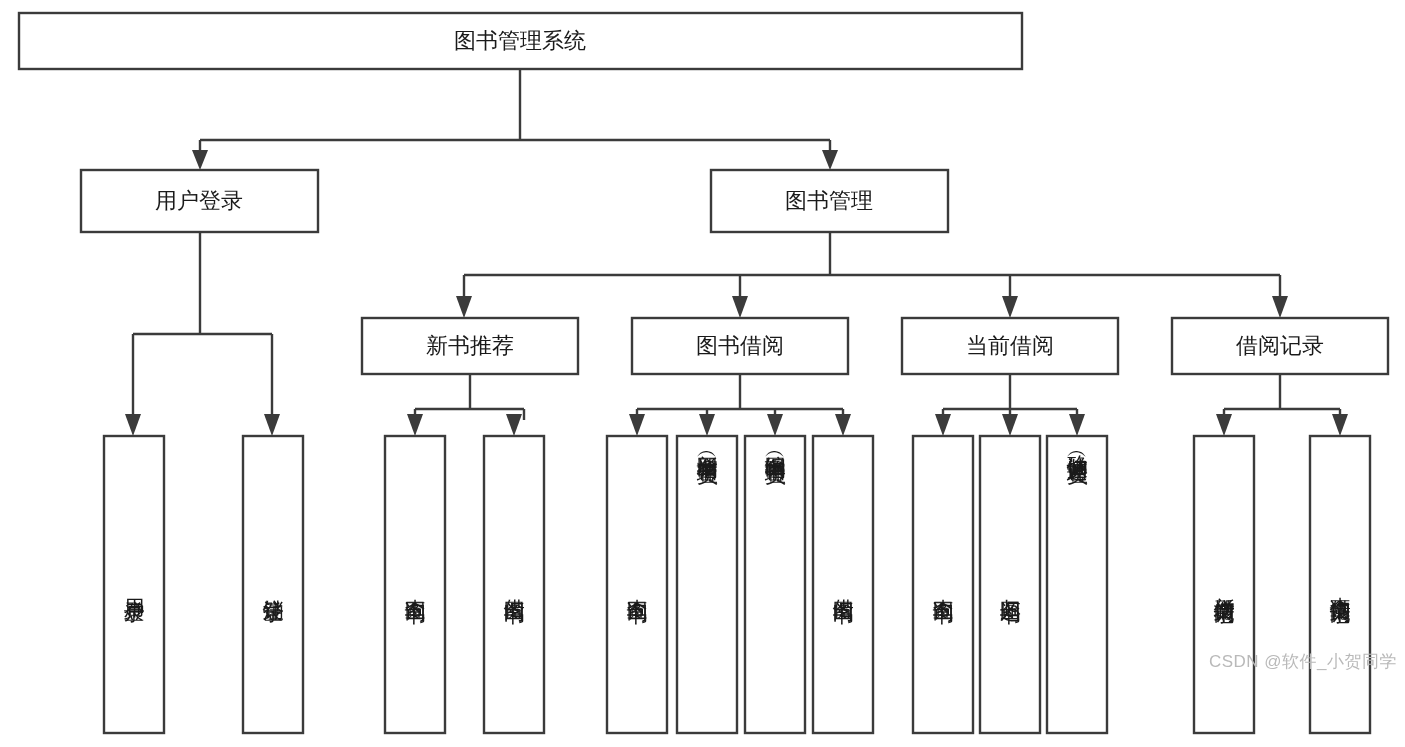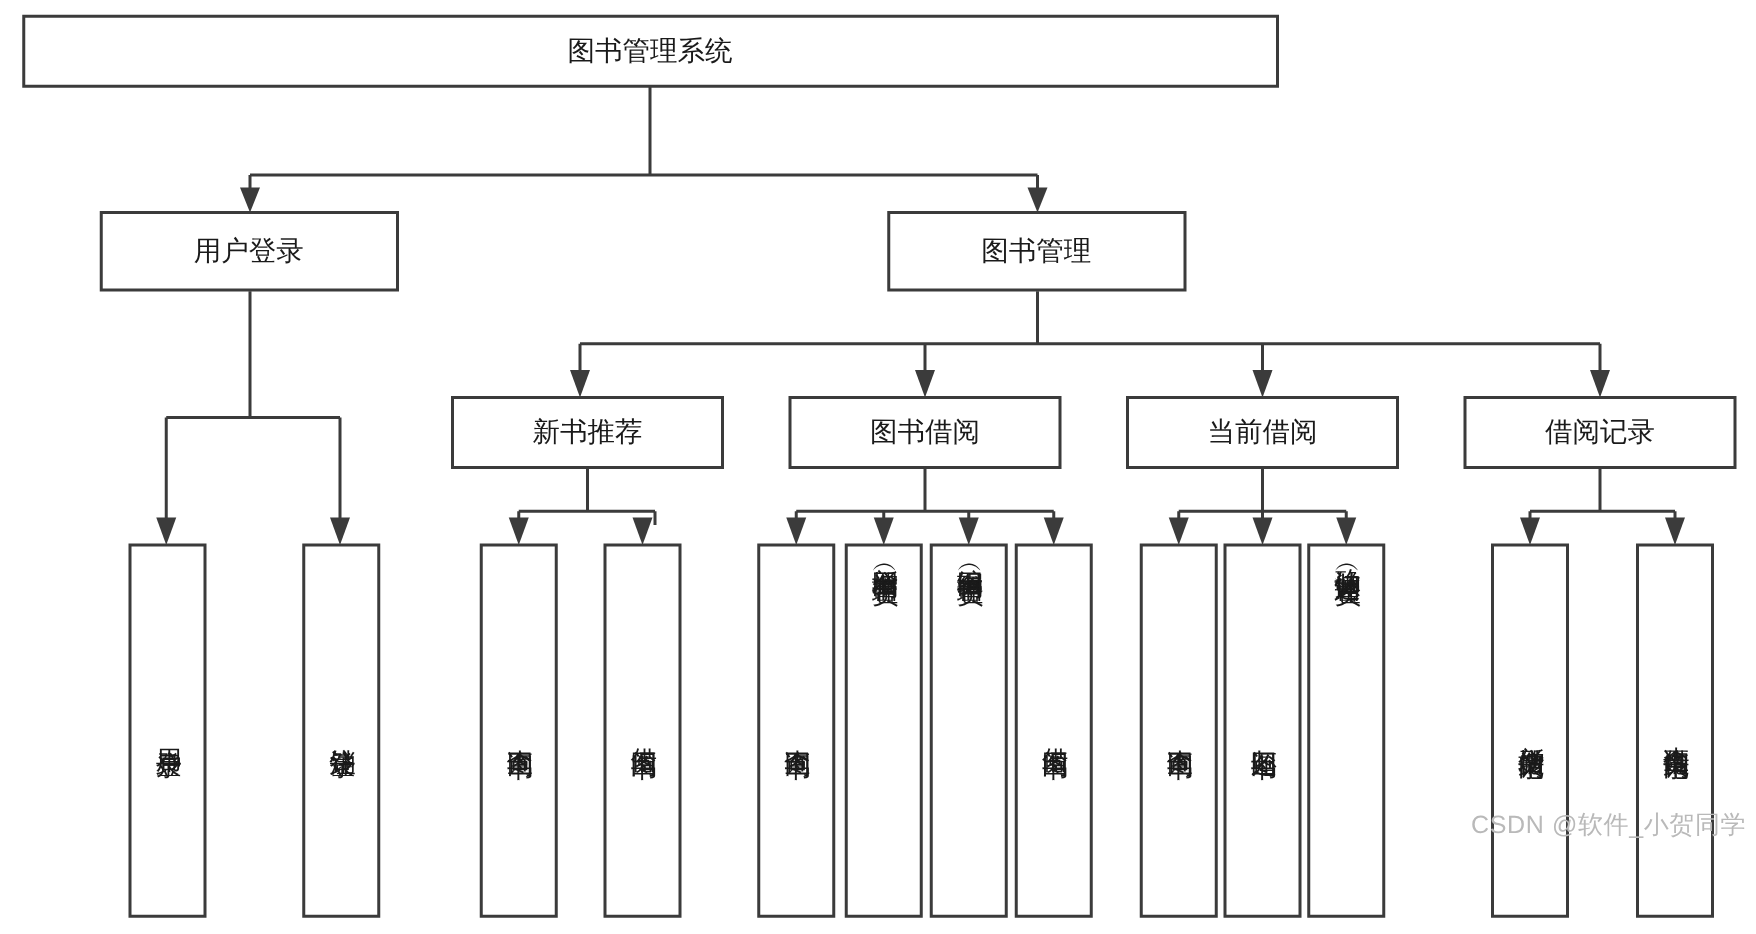--- a/index.html
+++ b/index.html
@@ -74,21 +74,21 @@
     letter-spacing: 1.5px;
     color: #1a1a1a;
     white-space: nowrap;
     text-align: center;
   }
   .watermark {
     position: absolute;
     right: 8px;
     bottom: 4px;
     font-family: "Liberation Sans", "DejaVu Sans", sans-serif;
-    font-size: 20px;
+    font-size: 17px;
     color: #b9b9b9;
     letter-spacing: 0.5px;
     user-select: none;
   }
 </style>
 </head>
 <body>
 
 <div id="diagram-root">
 

